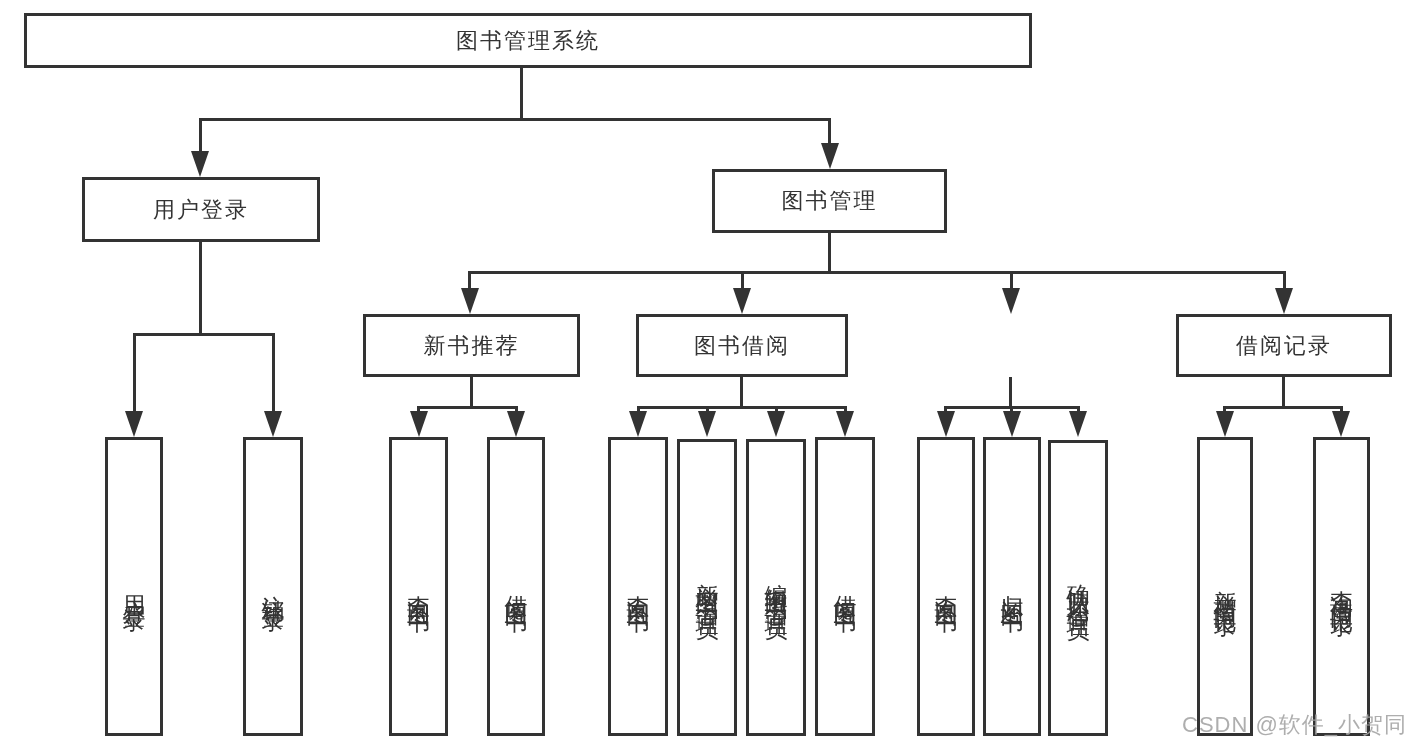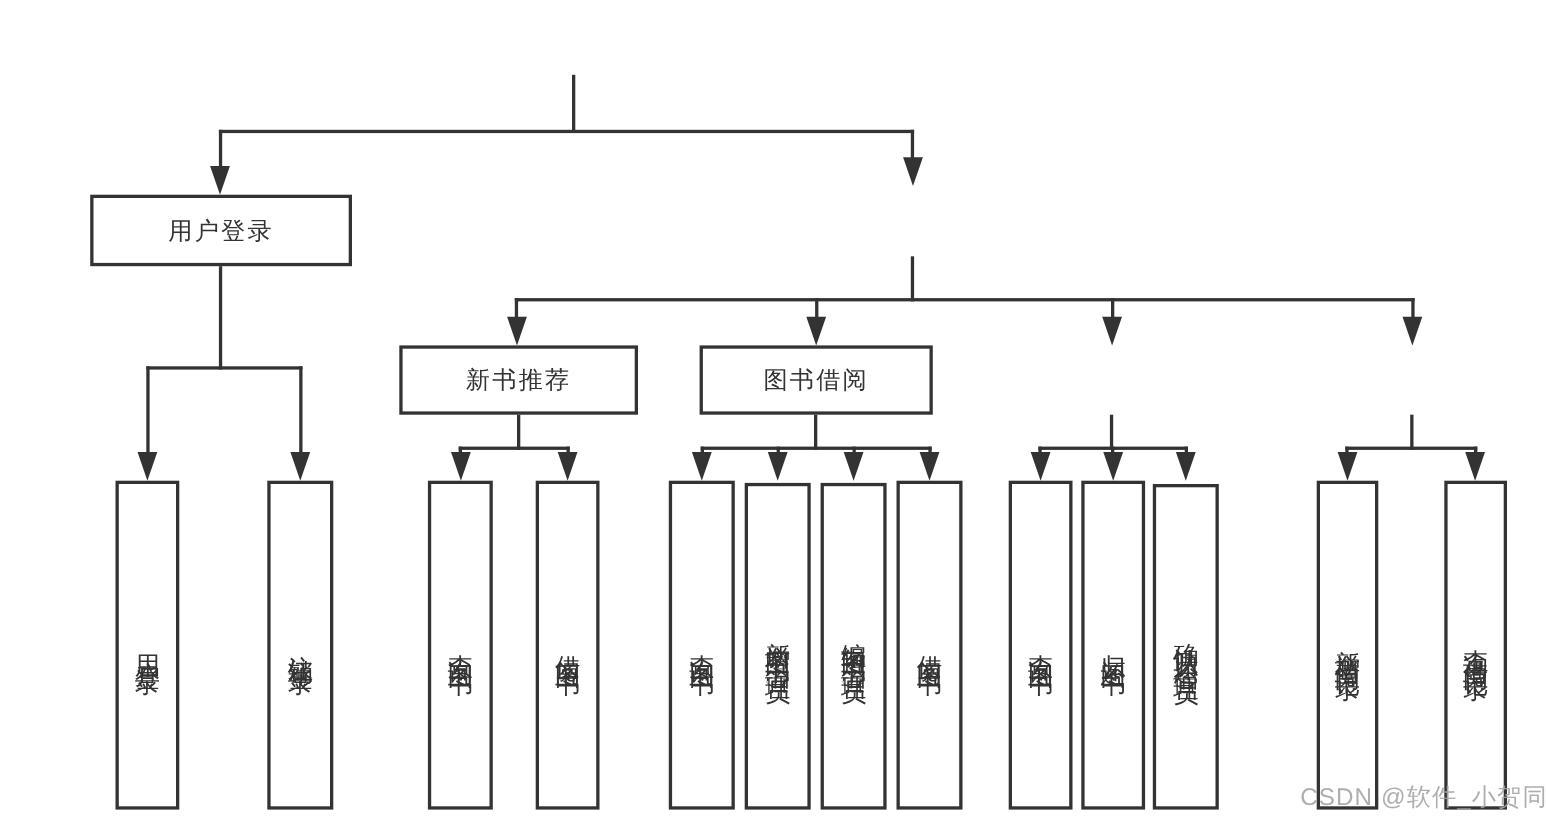--- a/index.html
+++ b/index.html
@@ -55,30 +55,36 @@
     color: rgba(165,165,165,0.9);
     white-space: nowrap;
     z-index: 5;
   }
 </style>
 </head>
 <body>
 
 <div id="canvas">
 
+  <div class="hnode" style="left:24px; top:13px; width:1008px; height:55px;">
+    <span>图书管理系统</span>
+  </div>
 
   <div class="vl" style="left:520px; top:68px; height:51px;"></div>
   <div class="hl" style="left:199px; top:118px; width:632px;"></div>
   <div class="vl" style="left:199px; top:118px; height:34px;"></div>
   <div class="ar" style="left:191px; top:151px;"></div>
   <div class="vl" style="left:828px; top:118px; height:26px;"></div>
   <div class="ar" style="left:821px; top:143px;"></div>
 
   <div class="hnode" style="left:82px; top:177px; width:238px; height:65px;">
     <span>用户登录</span>
+  </div>
+  <div class="hnode" style="left:712px; top:169px; width:235px; height:64px;">
+    <span>图书管理</span>
   </div>
 
   <div class="vl" style="left:199px; top:242px; height:94px;"></div>
   <div class="hl" style="left:133px; top:333px; width:142px;"></div>
   <div class="vl" style="left:133px; top:333px; height:80px;"></div>
   <div class="ar" style="left:125px; top:411px;"></div>
   <div class="vl" style="left:272px; top:333px; height:80px;"></div>
   <div class="ar" style="left:264px; top:411px;"></div>
 
   <div class="vl" style="left:828px; top:233px; height:41px;"></div>
@@ -90,20 +96,23 @@
   <div class="vl" style="left:1010px; top:271px; height:19px;"></div>
   <div class="ar" style="left:1002px; top:288px;"></div>
   <div class="vl" style="left:1283px; top:271px; height:19px;"></div>
   <div class="ar" style="left:1275px; top:288px;"></div>
 
   <div class="hnode" style="left:363px; top:314px; width:217px; height:63px;">
     <span>新书推荐</span>
   </div>
   <div class="hnode" style="left:636px; top:314px; width:212px; height:63px;">
     <span>图书借阅</span>
+  </div>
+  <div class="hnode" style="left:1176px; top:314px; width:216px; height:63px;">
+    <span>借阅记录</span>
   </div>
 
   <div class="vl" style="left:470px; top:377px; height:32px;"></div>
   <div class="hl" style="left:417px; top:406px; width:101px;"></div>
   <div class="vl" style="left:417px; top:406px; height:8px;"></div>
   <div class="ar" style="left:410px; top:411px;"></div>
   <div class="vl" style="left:515px; top:406px; height:8px;"></div>
   <div class="ar" style="left:507px; top:411px;"></div>
 
   <div class="vl" style="left:740px; top:377px; height:32px;"></div>

